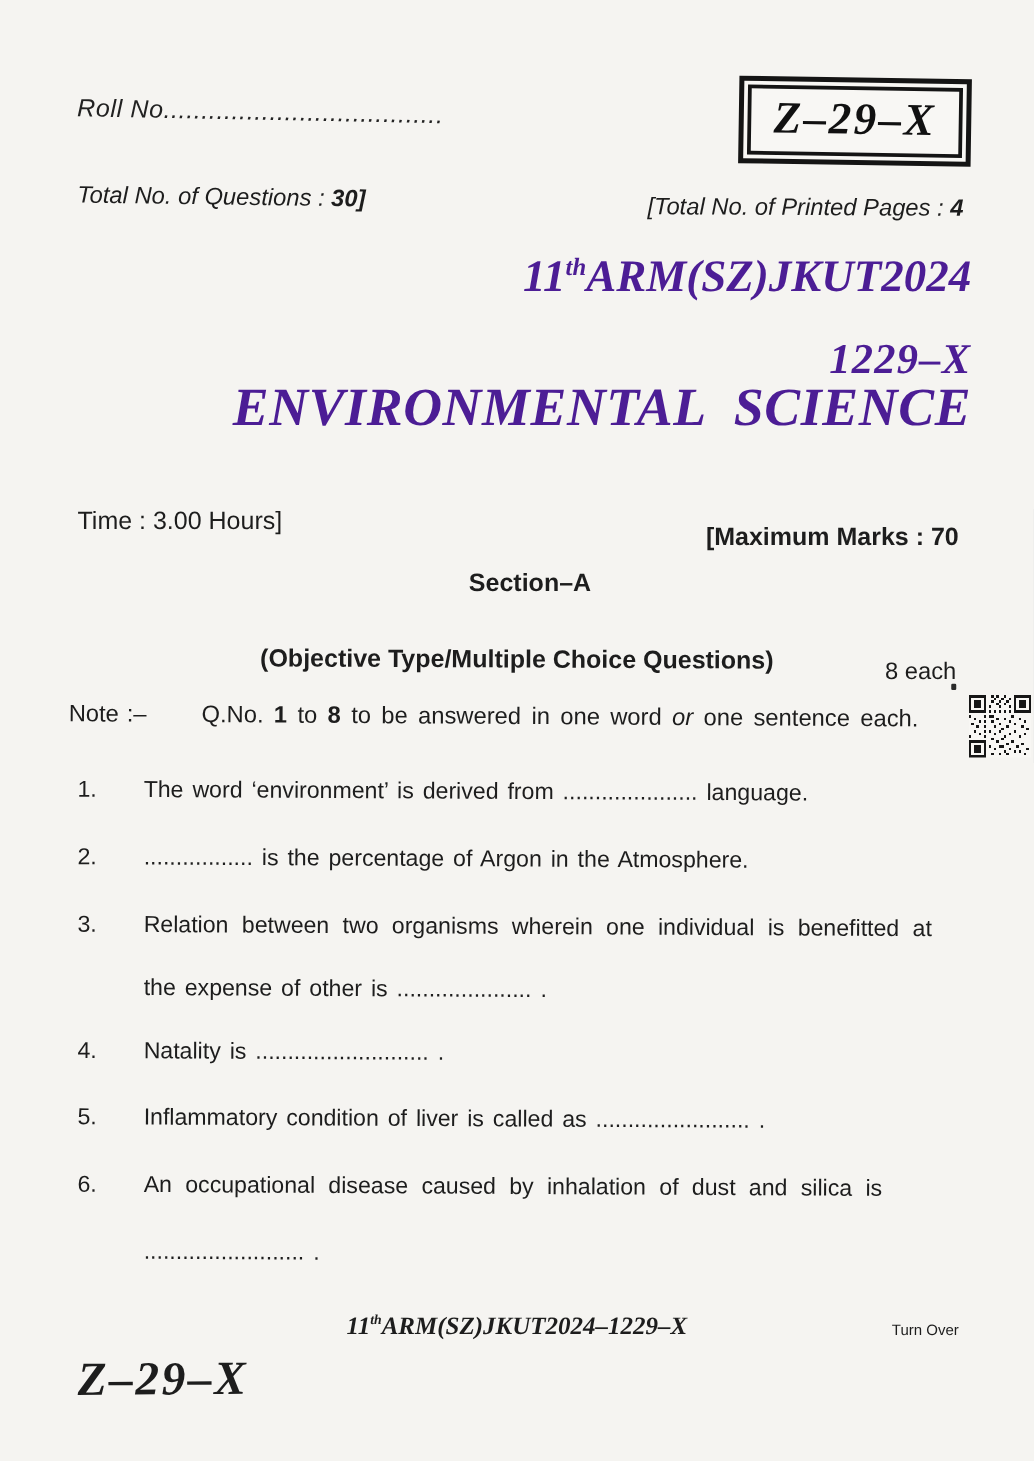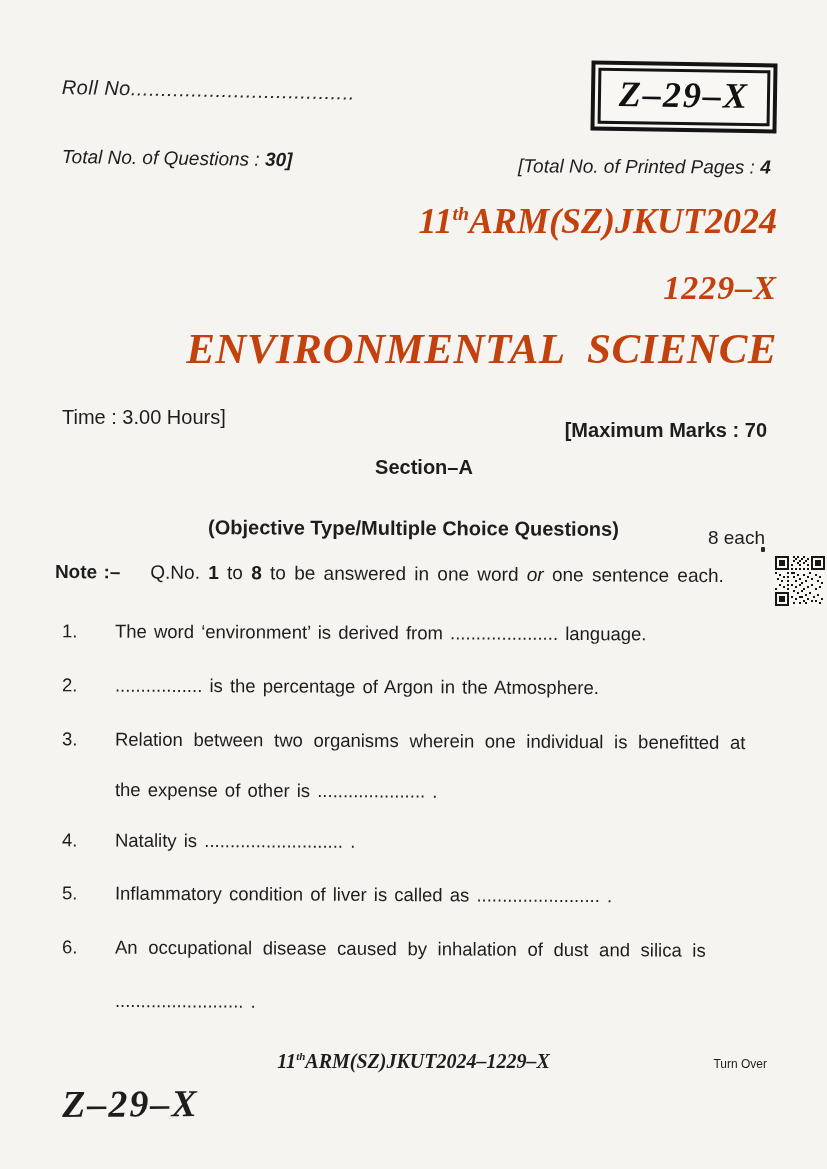--- a/index.html
+++ b/index.html
@@ -46,44 +46,44 @@
     right:56px;top:156px;
     font-style:italic;font-size:19px;
     transform:rotate(0.3deg);
   }
   .total-q b,.printed-pages b{font-style:italic;}
   
   .title-block{
     right:50px;top:203px;
     text-align:right;
     font-family:"Liberation Serif",serif;
-    font-style:italic;color:#c2410c;
+    font-style:italic;color:#4c1d95;
   }
   .exam-line{font-size:36px;font-weight:bold;line-height:1;}
   .exam-line sup,.footer-center sup{font-size:.55em;}
   .paper-code-line{font-size:34px;font-weight:bold;margin-top:32px;line-height:1;letter-spacing:1px;}
   .subject-line{
-    font-size:43px;font-weight:bold;margin-top:22px;line-height:1;
+    font-size:43px;font-weight:bold;line-height:1;
     letter-spacing:.5px;word-spacing:12px;
   }
   
   .time{left:62px;top:406px;font-weight:normal;font-size:20px;}
   .marks{right:60px;top:419px;font-weight:bold;font-size:20px;}
   
   .section-name{left:0;right:0;top:456px;text-align:center;font-weight:bold;font-size:20px;margin-left:21px;}
   .objective{left:0;right:0;top:517px;text-align:center;font-weight:bold;font-size:20px;transform:rotate(0.25deg);}
   .each{right:62px;top:527px;font-size:19px;}
   
   .note{
     left:55px;right:92px;top:561px;
     display:flex;align-items:flex-start;
     font-size:19px;word-spacing:3px;
     transform:rotate(0.35deg);transform-origin:left top;
   }
-  .note-label{font-weight:bold;margin-right:30px;white-space:nowrap;word-spacing:1px;text-align:center;}
+  .note-label{font-weight:normal;margin-right:44px;white-space:nowrap;word-spacing:1px;text-align:center;}
   .note-text{flex:1;}
   
   .qr{right:2px;top:556px;}
   
   .q{left:0;right:56px;font-size:18.5px;transform:rotate(0.3deg);transform-origin:left top;}
   .qnum{position:absolute;left:62px;top:0;}
   .qtext{display:block;margin-left:115px;word-spacing:2px;}
   .qline2{left:115px;right:56px;font-size:18.5px;word-spacing:2px;transform:rotate(0.3deg);transform-origin:left top;}
   .stretch{word-spacing:5.5px;}
   

